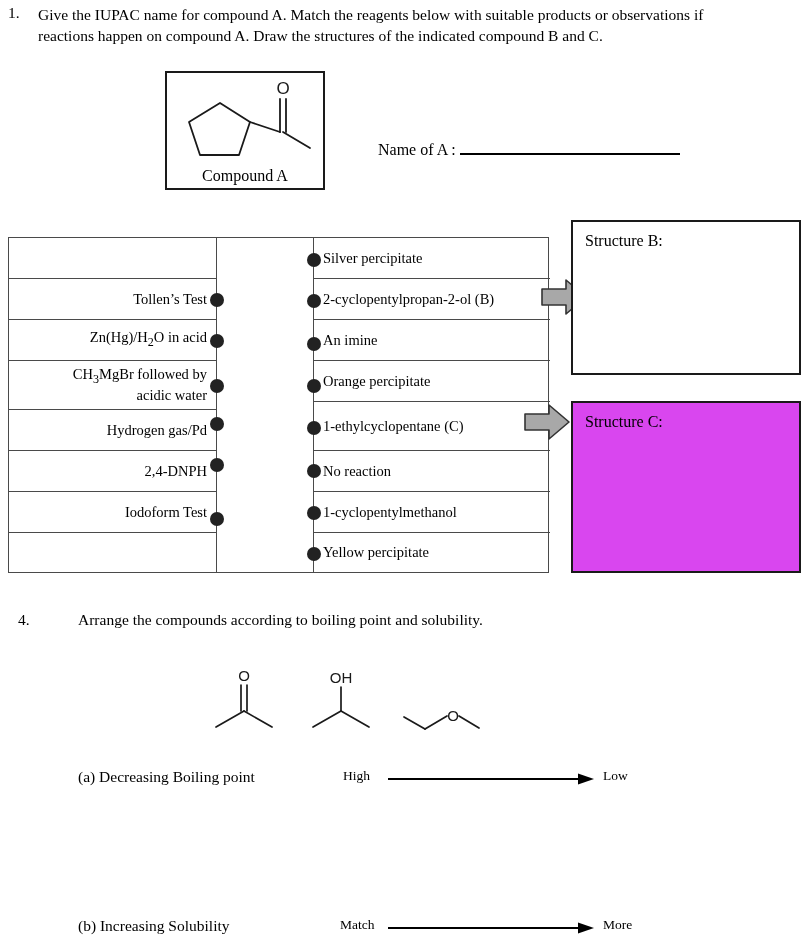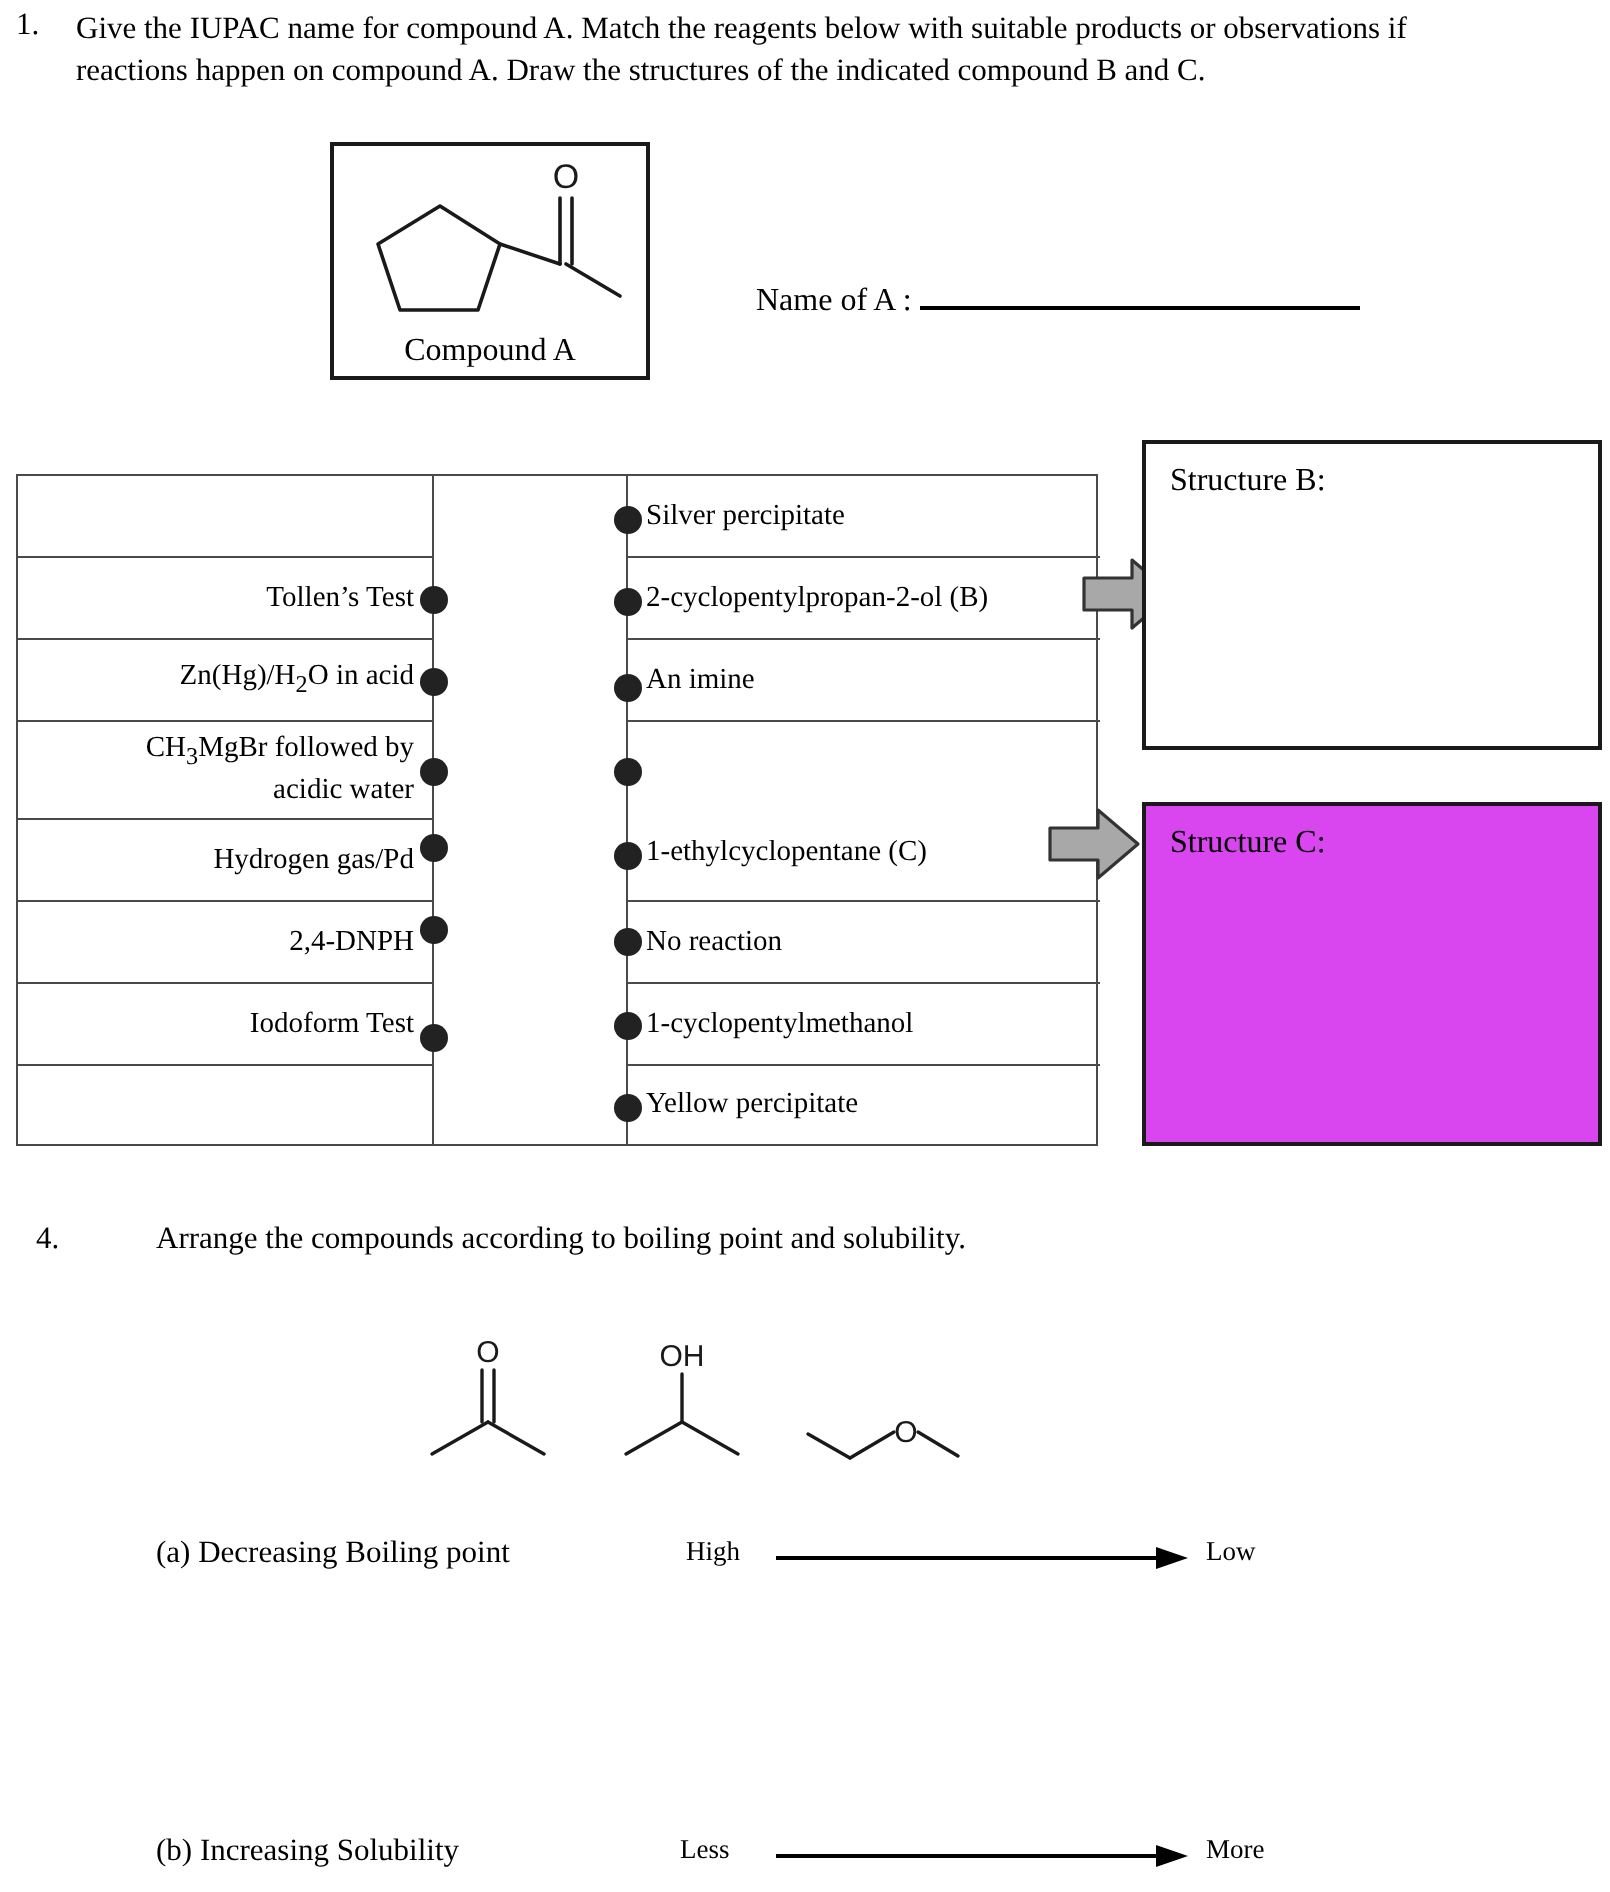--- a/index.html
+++ b/index.html
@@ -205,20 +205,23 @@
   <div id="col-mid" class="col"></div>
   <div id="col-right" class="col">
       <div class="cellrow" style="top: 0px; height: 41px;">
         <div class="txt">Silver percipitate</div>
       </div>
       <div class="cellrow" style="top: 41px; height: 41px;">
         <div class="txt">2-cyclopentylpropan-2-ol (B)</div>
       </div>
       <div class="cellrow" style="top: 82px; height: 41px;">
         <div class="txt">An imine</div>
+      </div>
+      <div class="cellrow" style="top: 123px; height: 41px;">
+        <div class="txt">Orange percipitate</div>
       </div>
       <div class="cellrow" style="top: 164px; height: 49px;">
         <div class="txt">1-ethylcyclopentane (C)</div>
       </div>
       <div class="cellrow" style="top: 213px; height: 41px; justify-content: center;">
         <div class="txt">No reaction</div>
       </div>
       <div class="cellrow" style="top: 254px; height: 41px;">
         <div class="txt">1-cyclopentylmethanol</div>
       </div>
@@ -284,18 +287,18 @@
 
 <div id="q4a-label" class="abs">(a)  Decreasing Boiling point</div>
 <div id="q4a-high" class="abs">High</div>
 <svg id="q4a-arrow" class="abs" width="208" height="14" viewBox="0 0 208 14">
   <line x1="0" y1="7" x2="190" y2="7" stroke="#000" stroke-width="2"></line>
   <polygon points="190,1.5 206,7 190,12.5" fill="#000"></polygon>
 </svg>
 <div id="q4a-low" class="abs">Low</div>
 
 <div id="q4b-label" class="abs">(b)  Increasing Solubility</div>
-<div id="q4b-less" class="abs">Less</div>
+<div id="q4b-less" class="abs">Match</div>
 <svg id="q4b-arrow" class="abs" width="208" height="14" viewBox="0 0 208 14">
   <line x1="0" y1="7" x2="190" y2="7" stroke="#000" stroke-width="2"></line>
   <polygon points="190,1.5 206,7 190,12.5" fill="#000"></polygon>
 </svg>
 <div id="q4b-more" class="abs">More</div>
 
 </body></html>

